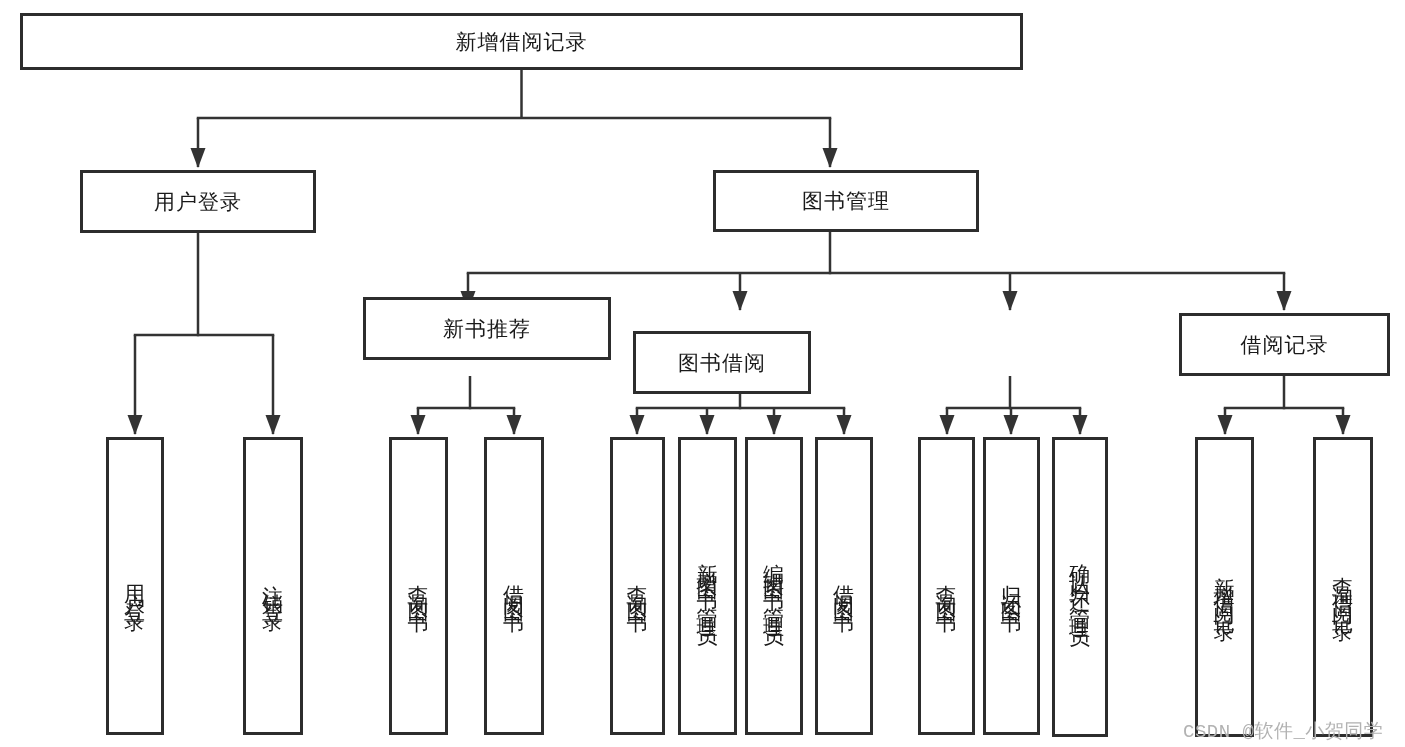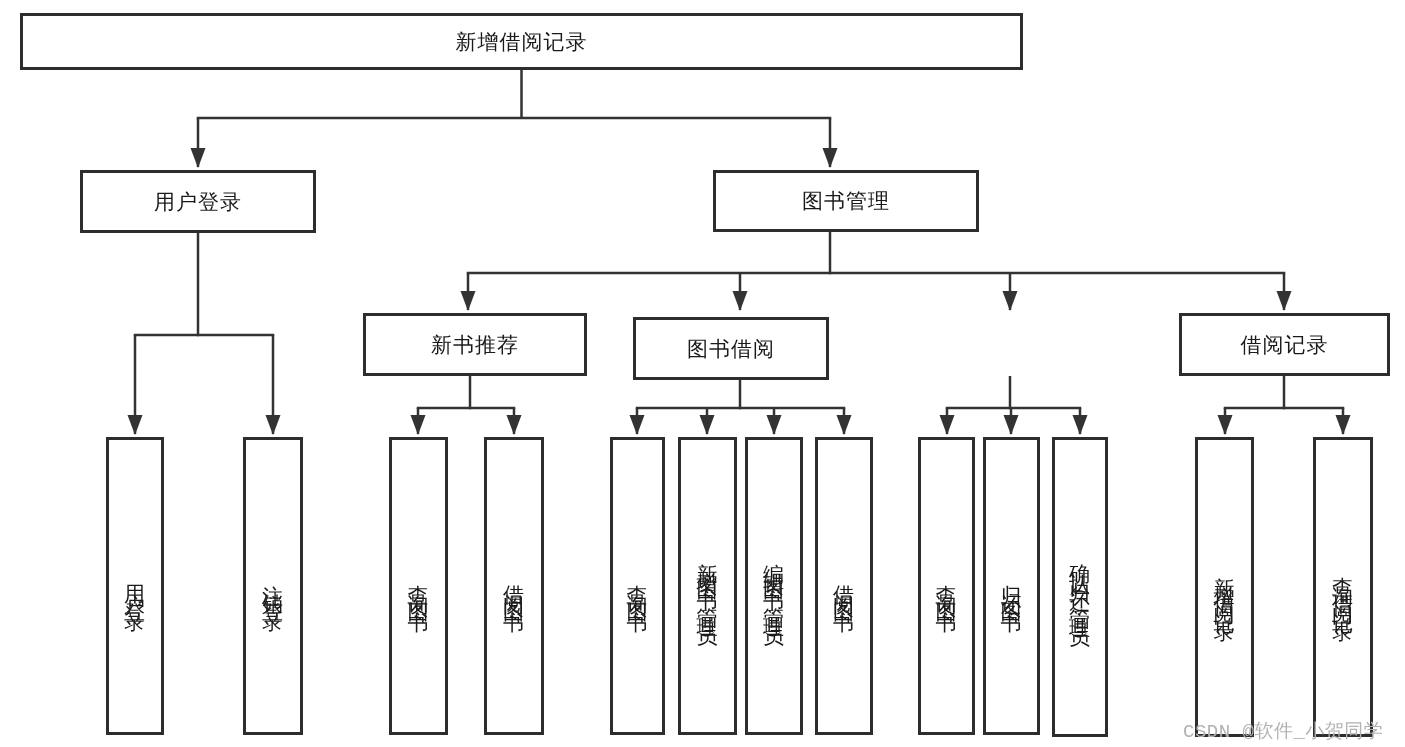--- a/index.html
+++ b/index.html
@@ -89,24 +89,24 @@
     <span class="label">新增借阅记录</span>
   </div>
 
   <div class="box h" style="left:80px;top:170px;width:236px;height:63px">
     <span class="label">用户登录</span>
   </div>
   <div class="box h" style="left:713px;top:170px;width:266px;height:62px">
     <span class="label">图书管理</span>
   </div>
 
-  <div class="box h" style="left:363px;top:313px;width:224px;height:63px">
+  <div class="box h" style="left:363px;top:297px;width:248px;height:63px">
     <span class="label">新书推荐</span>
   </div>
-  <div class="box h" style="left:633px;top:317px;width:196px;height:63px">
+  <div class="box h" style="left:633px;top:331px;width:178px;height:63px">
     <span class="label">图书借阅</span>
   </div>
   <div class="box h" style="left:1179px;top:313px;width:211px;height:63px">
     <span class="label">借阅记录</span>
   </div>
 
   <div class="box v" style="left:106px;top:437px;width:58px;height:298px">
     <span class="label">用户登录</span>
   </div>
   <div class="box v" style="left:243px;top:437px;width:60px;height:298px">

